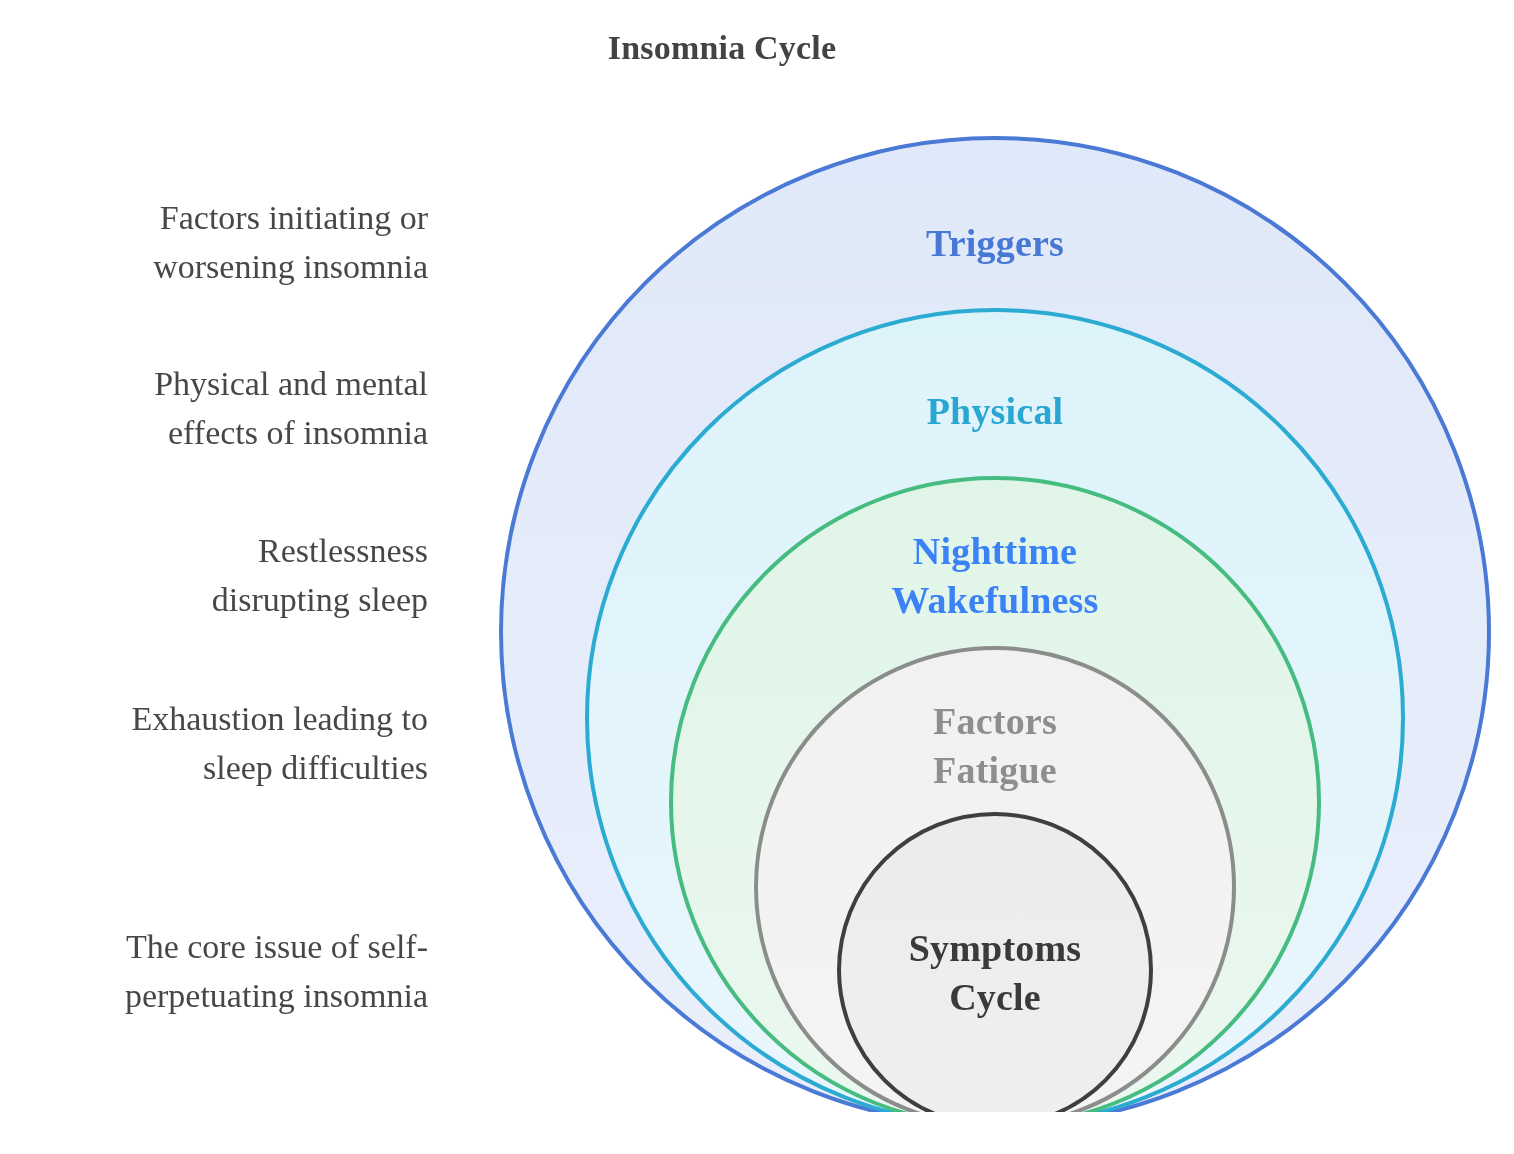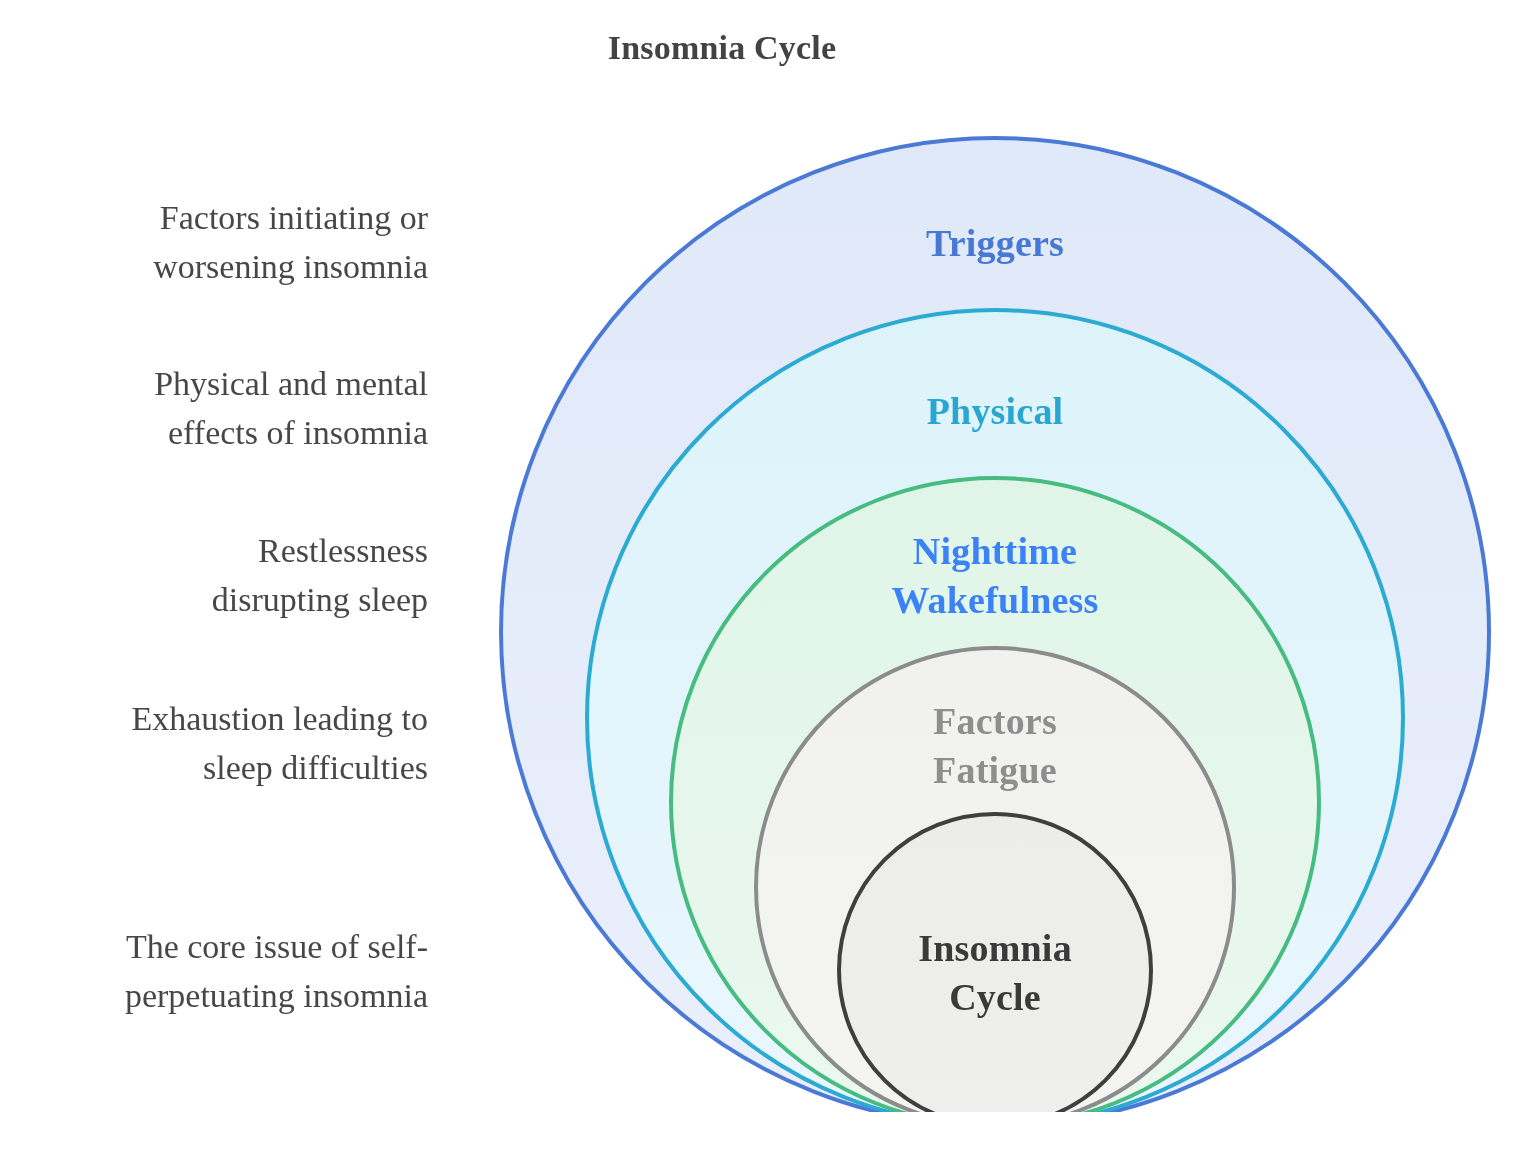--- a/index.html
+++ b/index.html
@@ -87,21 +87,21 @@
       </g>
   </svg>
   <div class="diagram-title">Insomnia Cycle</div>
   <div id="ring-labels">
       <div class="ring-label" style="left: 995px; top: 243px; color: rgb(70, 120, 212);">Triggers</div>
       <div class="ring-label" style="left: 995px; top: 411px; color: rgb(41, 166, 209);">Physical</div>
       <div class="ring-label" style="left: 995px; top: 576px; color: #3b82f6;">Nighttime
 Wakefulness</div>
       <div class="ring-label" style="left: 995px; top: 746px; color: rgb(142, 142, 142);">Factors
 Fatigue</div>
-      <div class="ring-label" style="left: 995px; top: 973px; color: rgb(58, 58, 58);">Insomnia
+      <div class="ring-label" style="left: 995px; top: 973px; color: rgb(58, 58, 58);">Symptoms
 Cycle</div>
     </div>
   <div id="desc-labels">
       <div class="desc-label" style="right: 1086px; top: 242px;">Factors initiating or
 worsening insomnia</div>
       <div class="desc-label" style="right: 1086px; top: 408px;">Physical and mental
 effects of insomnia</div>
       <div class="desc-label" style="right: 1086px; top: 575px;">Restlessness
 disrupting sleep</div>
       <div class="desc-label" style="right: 1086px; top: 743px;">Exhaustion leading to

